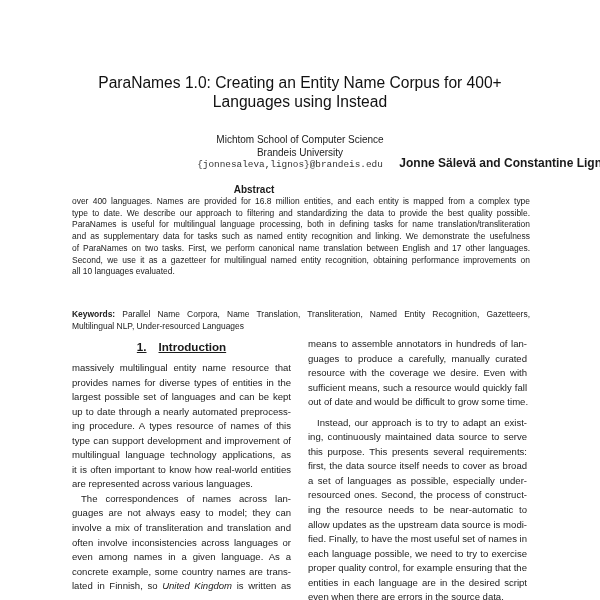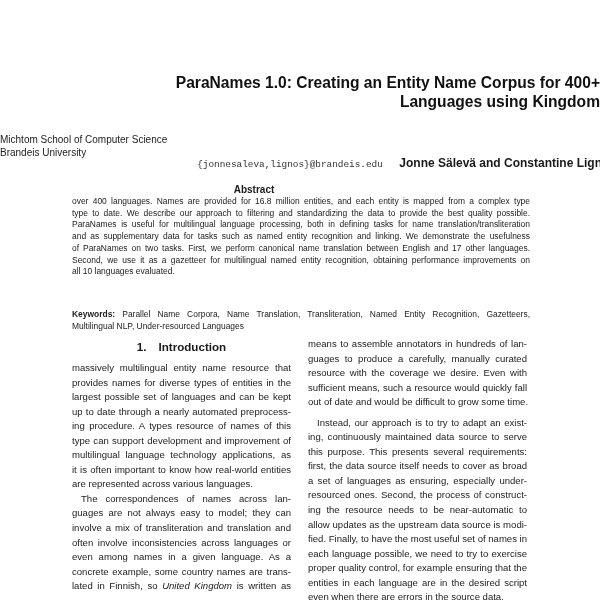--- a/index.html
+++ b/index.html
@@ -2,30 +2,30 @@
 <html><head>
   <meta charset="utf-8">
   <style>
     html, body { margin: 0; padding: 0; background: #ffffff; }
     body {
       width: 600px; height: 600px; overflow: hidden; position: relative;
       font-family: "Liberation Sans", sans-serif; color: #1a1a1a;
     }
     .title {
       position: absolute; left: 0; width: 600px; top: 73px;
-      text-align: right; font-weight: bold; font-size: 15.6px; line-height: 19px;
+      text-align: center; font-weight: normal; font-size: 15.6px; line-height: 19px;
       color: #111;
     }
     .authors {
       position: absolute; left: 16px; width: 600px; top: 120px;
       text-align: right; font-weight: bold; font-size: 12px; line-height: 14px; margin-top: 36px;
     }
     .affil {
       position: absolute; left: 0; width: 600px; top: 133px;
-      font-size: 10px; line-height: 13px; color: #222;
+      text-align: center; font-size: 10px; line-height: 13px; color: #222;
     }
     .email {
       position: absolute; left: 0; width: 580px; top: 159px;
       text-align: center; font-family: "Liberation Mono", monospace;
       font-size: 9.4px; line-height: 12px; color: #333;
     }
     .abs-heading {
       position: absolute; left: 0; width: 508px; top: 184px;
       text-align: center; font-weight: bold; font-size: 10px; line-height: 12px;
     }
@@ -37,41 +37,41 @@
     .abs-body .ln.last { text-align-last: left; }
     .keywords {
       position: absolute; left: 72px; width: 458px; top: 309px;
       font-size: 8.45px; line-height: 11.7px; color: #222;
     }
     .keywords .ln { display: block; white-space: nowrap; text-align: justify; text-align-last: justify; }
     .keywords .ln.last { text-align-last: left; }
     .kw-label { font-weight: bold; }
     .section-heading {
       position: absolute; left: 72px; width: 219px; top: 340px;
-      text-align: center; font-weight: bold; font-size: 11.6px; line-height: 14px;
+      text-align: center; font-weight: bold; font-size: 11.6px; line-height: 14px; text-decoration: underline;
     }
     .section-heading .num { margin-right: 12px; }
     .col {
       position: absolute; width: 219px;
       font-size: 9.55px; line-height: 14.55px; color: #222;
     }
     .col .ln { display: block; white-space: nowrap; text-align: justify; text-align-last: justify; }
     .col .ln.last { text-align-last: left; }
     .col .ln.indent { padding-left: 9px; }
     .col .gap { display: block; height: 6px; }
     .col-left { left: 72px; top: 361px; }
     .col-right { left: 308px; top: 337px; }
     em { font-style: italic; }
   </style>
 </head>
 <body>
 
 <div class="title">
   <div>ParaNames 1.0: Creating an Entity Name Corpus for 400+</div>
-  <div>Languages using Kingdom</div>
+  <div>Languages using Instead</div>
 </div>
 
 <div class="authors">Jonne Sälevä and Constantine Lignos</div>
 <div class="affil">
   <div>Michtom School of Computer Science</div>
   <div>Brandeis University</div>
 </div>
 <div class="email">{jonnesaleva,lignos}@brandeis.edu</div>
 
 <div class="abs-heading">Abstract</div>
@@ -118,21 +118,21 @@
   <span class="ln">means to assemble annotators in hundreds of lan-</span>
   <span class="ln">guages to produce a carefully, manually curated</span>
   <span class="ln">resource with the coverage we desire. Even with</span>
   <span class="ln">sufficient means, such a resource would quickly fall</span>
   <span class="ln last">out of date and would be difficult to grow some time.</span>
   <span class="gap"></span>
   <span class="ln indent">Instead, our approach is to try to adapt an exist-</span>
   <span class="ln">ing, continuously maintained data source to serve</span>
   <span class="ln">this purpose. This presents several requirements:</span>
   <span class="ln">first, the data source itself needs to cover as broad</span>
-  <span class="ln">a set of languages as ensuring, especially under-</span>
+  <span class="ln">a set of languages as possible, especially under-</span>
   <span class="ln">resourced ones. Second, the process of construct-</span>
   <span class="ln">ing the resource needs to be near-automatic to</span>
   <span class="ln">allow updates as the upstream data source is modi-</span>
   <span class="ln">fied. Finally, to have the most useful set of names in</span>
   <span class="ln">each language possible, we need to try to exercise</span>
   <span class="ln">proper quality control, for example ensuring that the</span>
   <span class="ln">entities in each language are in the desired script</span>
   <span class="ln last">even when there are errors in the source data.</span>
 
 </div>

